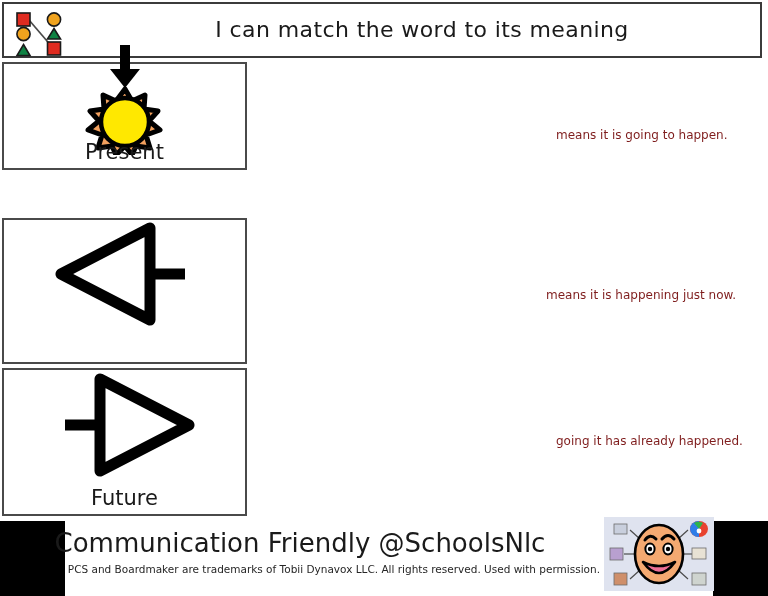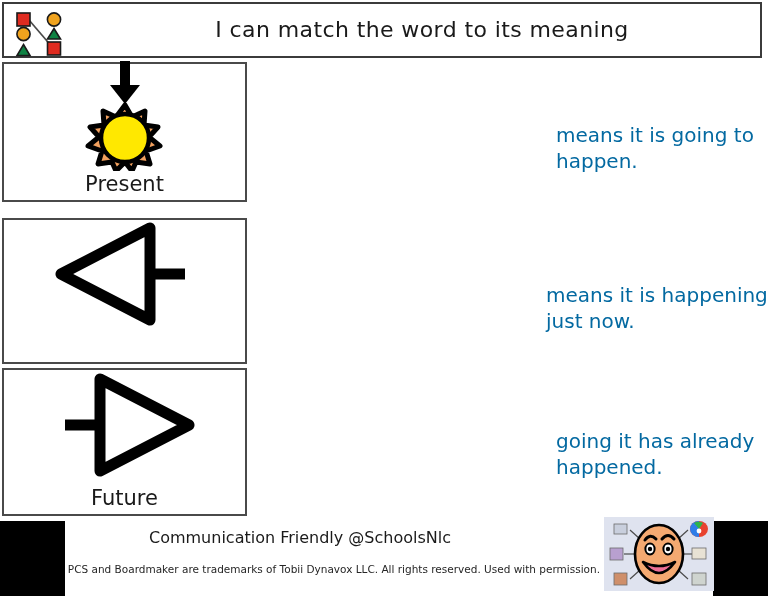--- a/index.html
+++ b/index.html
@@ -55,21 +55,21 @@
 
   
   .card {
     position: absolute;
     left: 2px;
     width: 245px;
     border: 2px solid #4a4a4a;
     background: #ffffff;
     box-sizing: border-box;
   }
-  .card-1 { top: 62px;  height: 140px; }
+  .card-1 { top: 62px;  height: 108px; }
   .card-2 { top: 218px; height: 146px; }
   .card-3 { top: 368px; height: 148px; }
 
   .card-art {
     position: absolute;
     left: 0;
     right: 0;
     top: 0;
     bottom: 34px;
     display: flex;
@@ -84,23 +84,23 @@
     text-align: center;
     font-size: 21px;
     font-family: "DejaVu Sans", sans-serif;
     color: #1a1a1a;
   }
 
   
   .meaning {
     position: absolute;
     font-family: "DejaVu Sans", sans-serif;
-    font-size: 20px;
+    font-size: 12px;
     line-height: 26px;
-    color: #0369a1;
+    color: #7f1d1d;
   }
   .meaning-1 { left: 556px; top: 122px; width: 200px; }
   .meaning-2 { left: 546px; top: 282px; width: 230px; }
   .meaning-3 { left: 556px; top: 428px; width: 205px; }
 
   
   .footer-black-left {
     position: absolute;
     left: 0;
     top: 521px;
@@ -116,21 +116,21 @@
     height: 75px;
     background: #000000;
   }
   .footer-main {
     position: absolute;
     left: 0;
     top: 528px;
     width: 600px;
     text-align: center;
     font-family: "DejaVu Sans", sans-serif;
-    font-size: 16px;
+    font-size: 26px;
     color: #1a1a1a;
   }
   .footer-trademark {
     position: absolute;
     left: 0;
     top: 563px;
     width: 600px;
     text-align: right;
     font-family: "DejaVu Sans", sans-serif;
     font-size: 10.5px;

